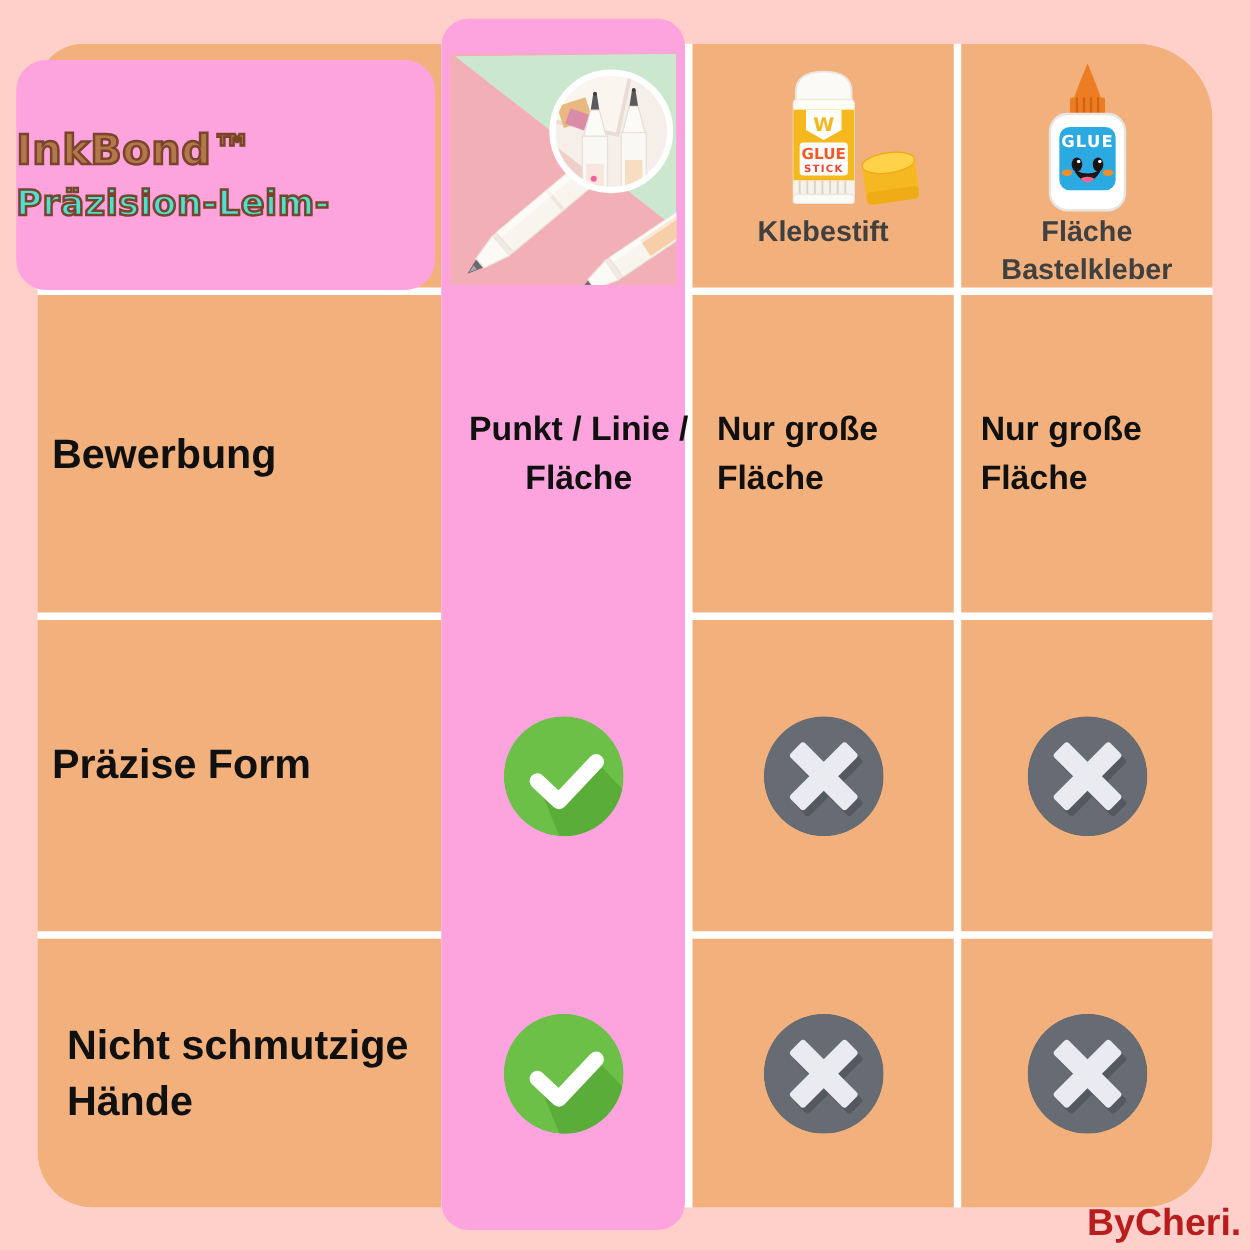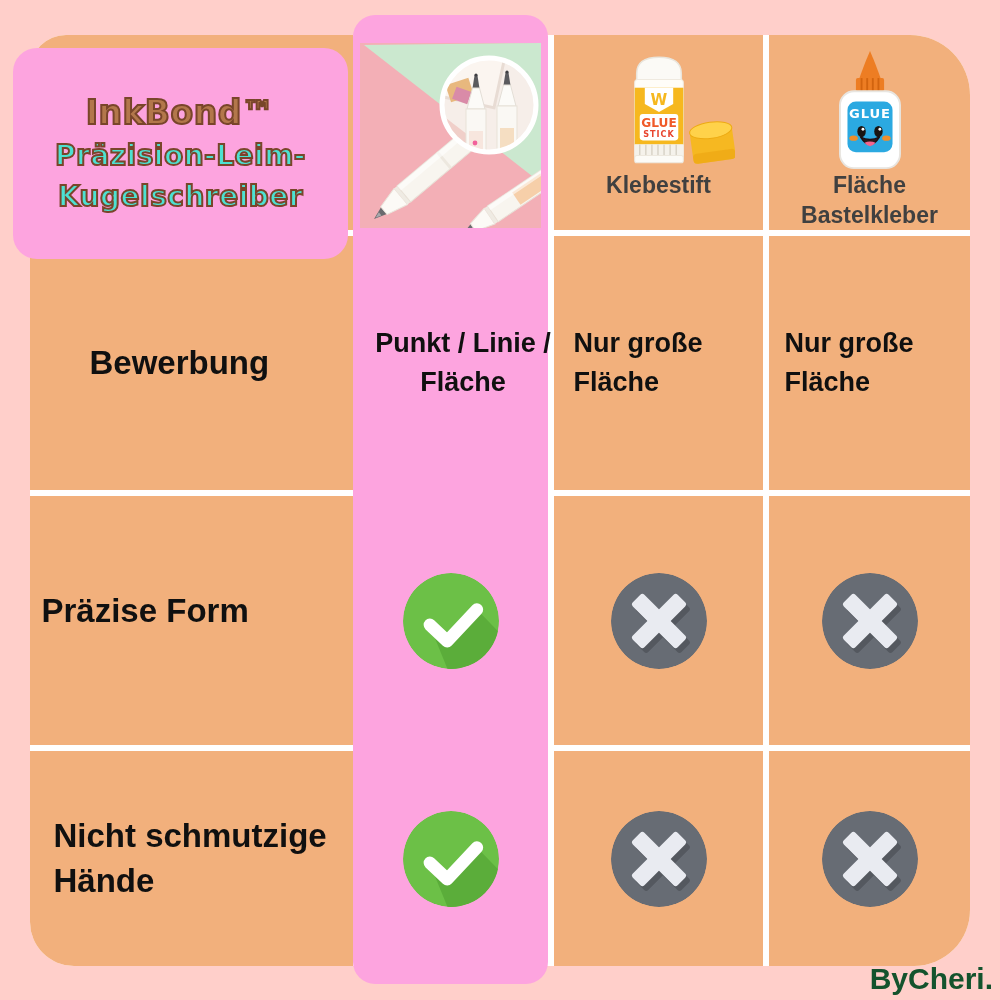--- a/index.html
+++ b/index.html
@@ -23,33 +23,33 @@
   .r3c4{left:769px;top:496px;width:201px;height:249px;}
   .r4c1{left:30px;top:751px;width:323px;height:215px;border-radius:0 0 0 44px;}
   .r4c3{left:554px;top:751px;width:209px;height:215px;}
   .r4c4{left:769px;top:751px;width:201px;height:215px;border-radius:0 0 56px 0;}
 
   
   .pink-strip{left:353px;top:15px;width:195px;height:969px;background:#FDA4DF;border-radius:22px;z-index:2;}
   .photo{left:360px;top:43px;width:181px;height:185px;z-index:3;}
 
   
-  .title-box{left:13px;top:48px;width:335px;height:211px;background:#FDA4DF;border-radius:24px;z-index:3;
-             display:flex;flex-direction:column;align-items:center;justify-content:center;gap:13px;}
+  .title-box{left:13px;top:48px;width:335px;height:184px;background:#FDA4DF;border-radius:24px;z-index:3;
+             display:flex;flex-direction:column;justify-content:center;gap:13px;}
   .title-line{font-family:"DejaVu Sans",sans-serif;font-weight:800;line-height:1;
               -webkit-text-stroke:2px #79452A;letter-spacing:.5px;}
   .t1{font-size:33px;color:#B3774B;}
   .t2{font-size:28px;color:#4CE1D2;}
 
   
   .row-label{font-size:33px;font-weight:bold;color:#101010;width:300px;line-height:1.35;z-index:4;}
   .cell-value{font-size:27px;font-weight:bold;color:#101010;line-height:1.45;z-index:4;}
   .pink-value{width:190px;left:368px;display:flex;align-items:center;justify-content:center;text-align:center;z-index:4;}
   .hdr-label{font-size:23px;font-weight:bold;color:#404040;line-height:1.3;text-align:center;}
-  .brand{left:0;top:962px;width:993px;text-align:right;font-size:30px;font-weight:800;color:#14532d;z-index:4;}
+  .brand{left:0;top:962px;width:993px;text-align:right;font-size:30px;font-weight:800;color:#b91c1c;z-index:4;}
 
   .hdr-content{flex-direction:column;justify-content:flex-start;padding-top:14px;box-sizing:border-box;}
   .icon-wrap{display:flex;align-items:center;justify-content:center;}
   .mark{width:96px;height:96px;z-index:4;}
   .mark-cell{display:flex;align-items:center;justify-content:center;position:absolute;z-index:4;}
 </style>
 </head>
 <body>
 
 <svg width="0" height="0" style="position:absolute">
@@ -192,24 +192,23 @@
           <clipPath id="photoClip">
             <circle cx="129" cy="62" r="47"></circle>
           </clipPath>
         </defs>
     </svg>
   </div>
 
   <div class="abs title-box">
     <div class="title-line t1">InkBond™</div>
     <div class="title-line t2">Präzision-Leim-</div>
-    <div class="title-line t2">Kugelschreiber</div>
-  </div>
-
-  <div class="abs mark-cell" style="left:30px;top:236px;width:323px;height:254px;padding-left:48px;">
+  </div>
+
+  <div class="abs mark-cell" style="left:30px;top:236px;width:323px;height:254px;">
     <div class="row-label">Bewerbung</div>
   </div>
   <div class="abs pink-value cell-value" style="top:236px;height:254px;">Punkt / Linie / Fläche</div>
   <div class="abs mark-cell cell-value" style="left:554px;top:236px;width:209px;height:254px;">
     <div style="width:170px">Nur große Fläche</div>
   </div>
   <div class="abs mark-cell cell-value" style="left:769px;top:236px;width:201px;height:254px;">
     <div style="width:170px">Nur große Fläche</div>
   </div>
 

